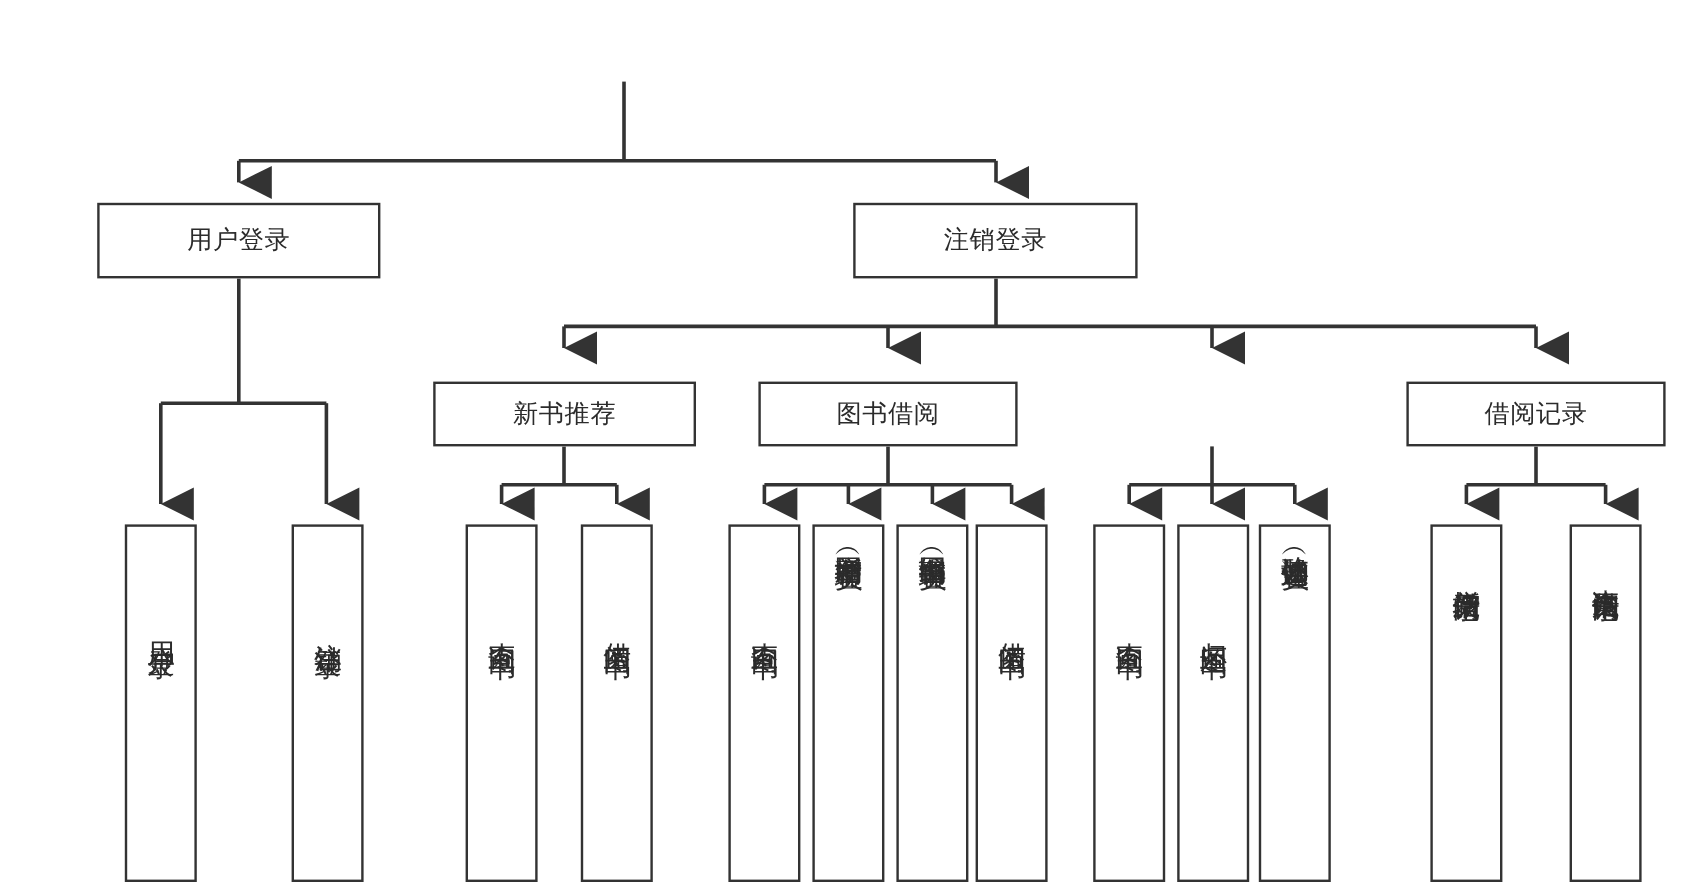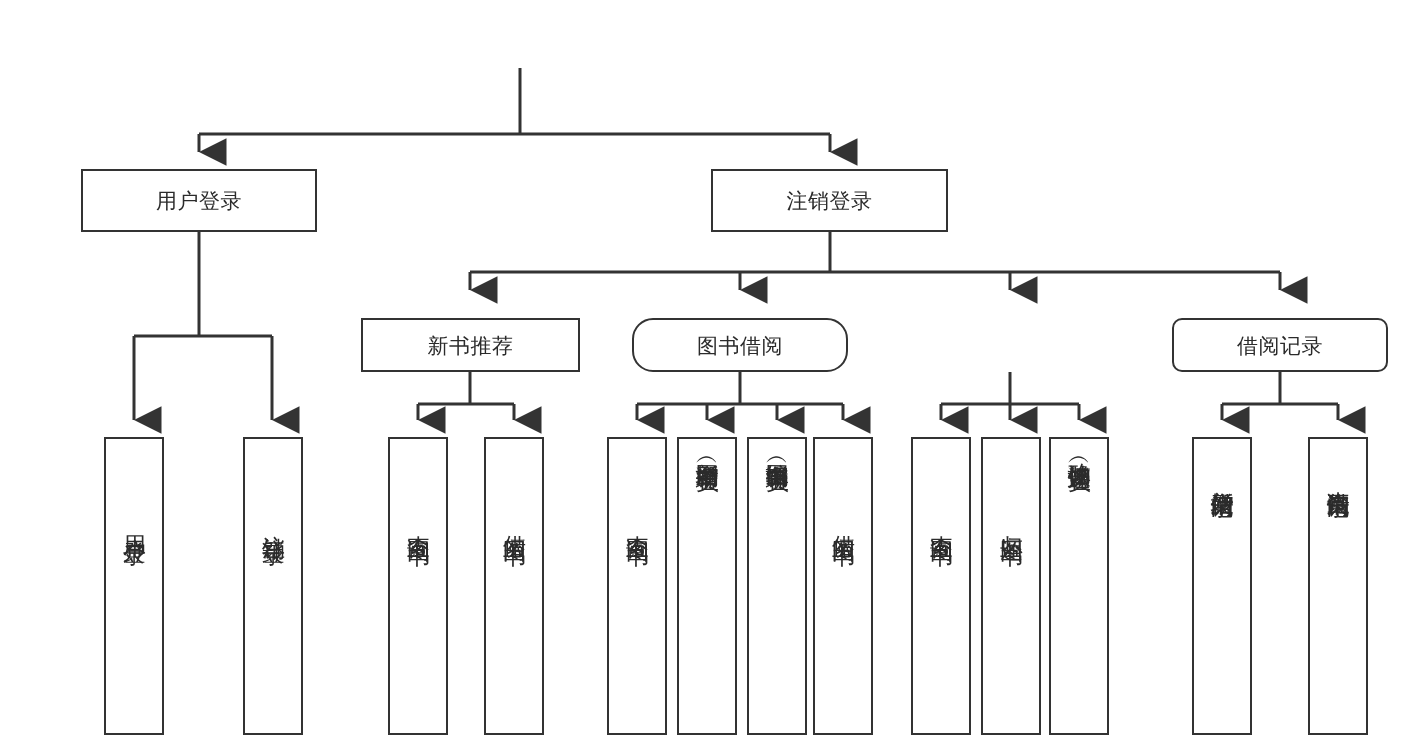--- a/index.html
+++ b/index.html
@@ -136,24 +136,24 @@
   <div class="node horiz" style="left:81px; top:169px; width:236px; height:63px;">
     <span class="node-label">用户登录</span>
   </div>
   <div class="node horiz" style="left:711px; top:169px; width:237px; height:63px;">
     <span class="node-label">注销登录</span>
   </div>
 
   <div class="node horiz" style="left:361px; top:318px; width:219px; height:54px;">
     <span class="node-label">新书推荐</span>
   </div>
-  <div class="node horiz" style="left:632px; top:318px; width:216px; height:54px;border-radius:21px;">
+  <div class="node horiz" style="left:632px; top:318px; width:216px; height:54px;">
     <span class="node-label">图书借阅</span>
   </div>
-  <div class="node horiz" style="left:1172px; top:318px; width:216px; height:54px;border-radius:10px;">
+  <div class="node horiz" style="left:1172px; top:318px; width:216px; height:54px;">
     <span class="node-label">借阅记录</span>
   </div>
 
   <div class="node vert" style="left:104px; top:437px; width:60px; height:298px; padding-top:78px;">
     <span class="node-label">用户登录</span>
   </div>
   <div class="node vert" style="left:243px; top:437px; width:60px; height:298px; padding-top:78px;">
     <span class="node-label">注销登录</span>
   </div>
 

